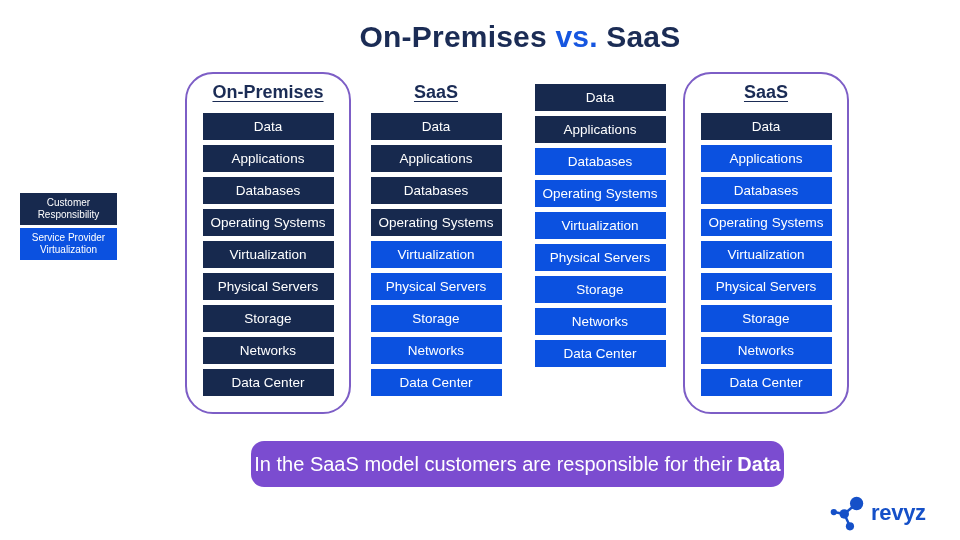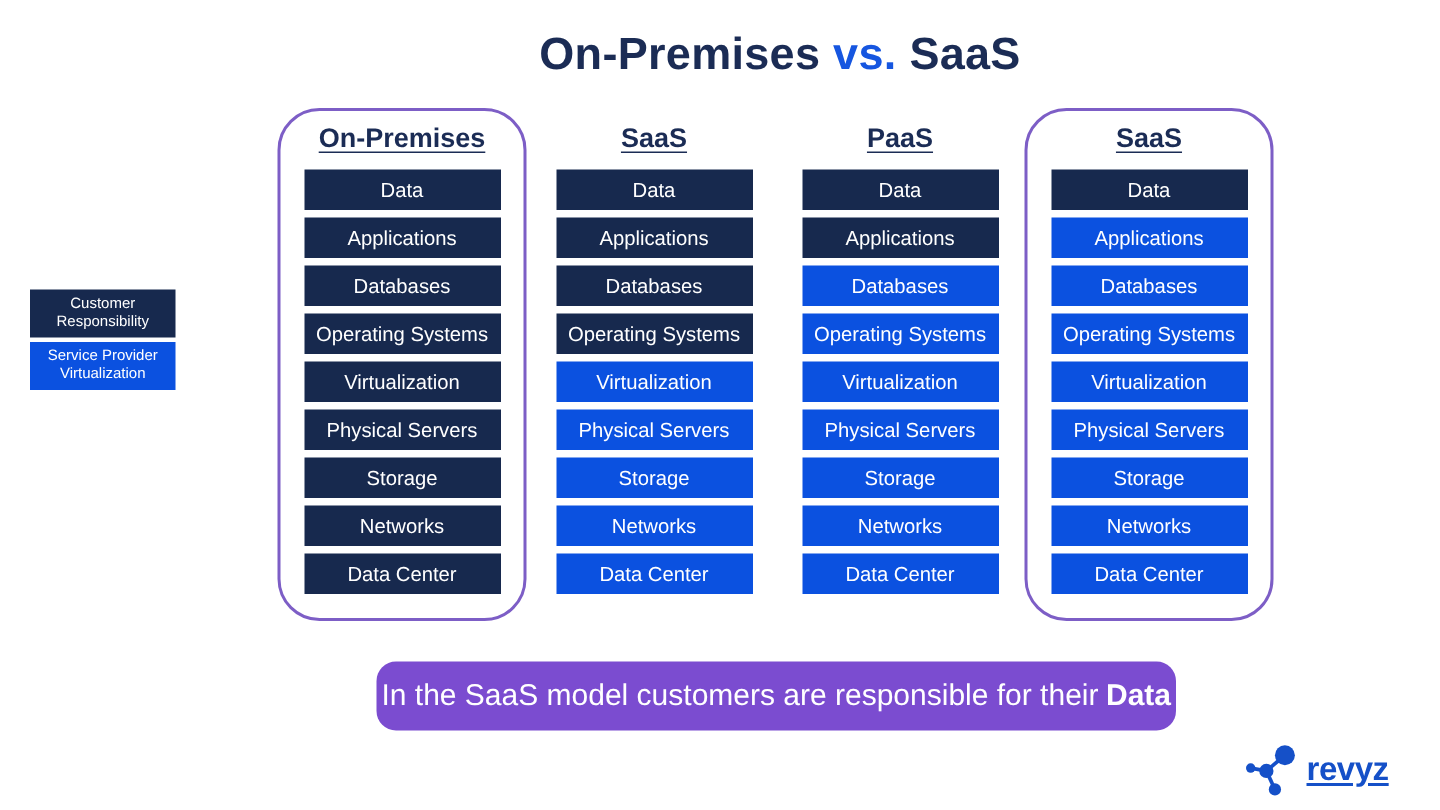--- a/index.html
+++ b/index.html
@@ -117,21 +117,20 @@
     top: 493px;
     display: flex;
     align-items: center;
     gap: 3px;
   }
   .logo-text {
     font-size: 22px;
     font-weight: 700;
     color: var(--logo-blue);
     letter-spacing: -0.3px;
-    text-decoration: underline;
   }
 </style>
 </head>
 <body>
 
 <div class="stage">
 
   <h1 class="title"><span>On-Premises</span> <span class="accent">vs.</span> <span>SaaS</span></h1>
 
   <div class="legend">
@@ -162,21 +161,20 @@
           <div class="box customer">Databases</div>
           <div class="box customer">Operating Systems</div>
           <div class="box provider">Virtualization</div>
           <div class="box provider">Physical Servers</div>
           <div class="box provider">Storage</div>
           <div class="box provider">Networks</div>
           <div class="box provider">Data Center</div>
         </div>
   </div>
       <div class="col">
-    <div class="col-header">PaaS</div>
     <div class="boxes">
           <div class="box customer">Data</div>
           <div class="box customer">Applications</div>
           <div class="box provider">Databases</div>
           <div class="box provider">Operating Systems</div>
           <div class="box provider">Virtualization</div>
           <div class="box provider">Physical Servers</div>
           <div class="box provider">Storage</div>
           <div class="box provider">Networks</div>
           <div class="box provider">Data Center</div>

